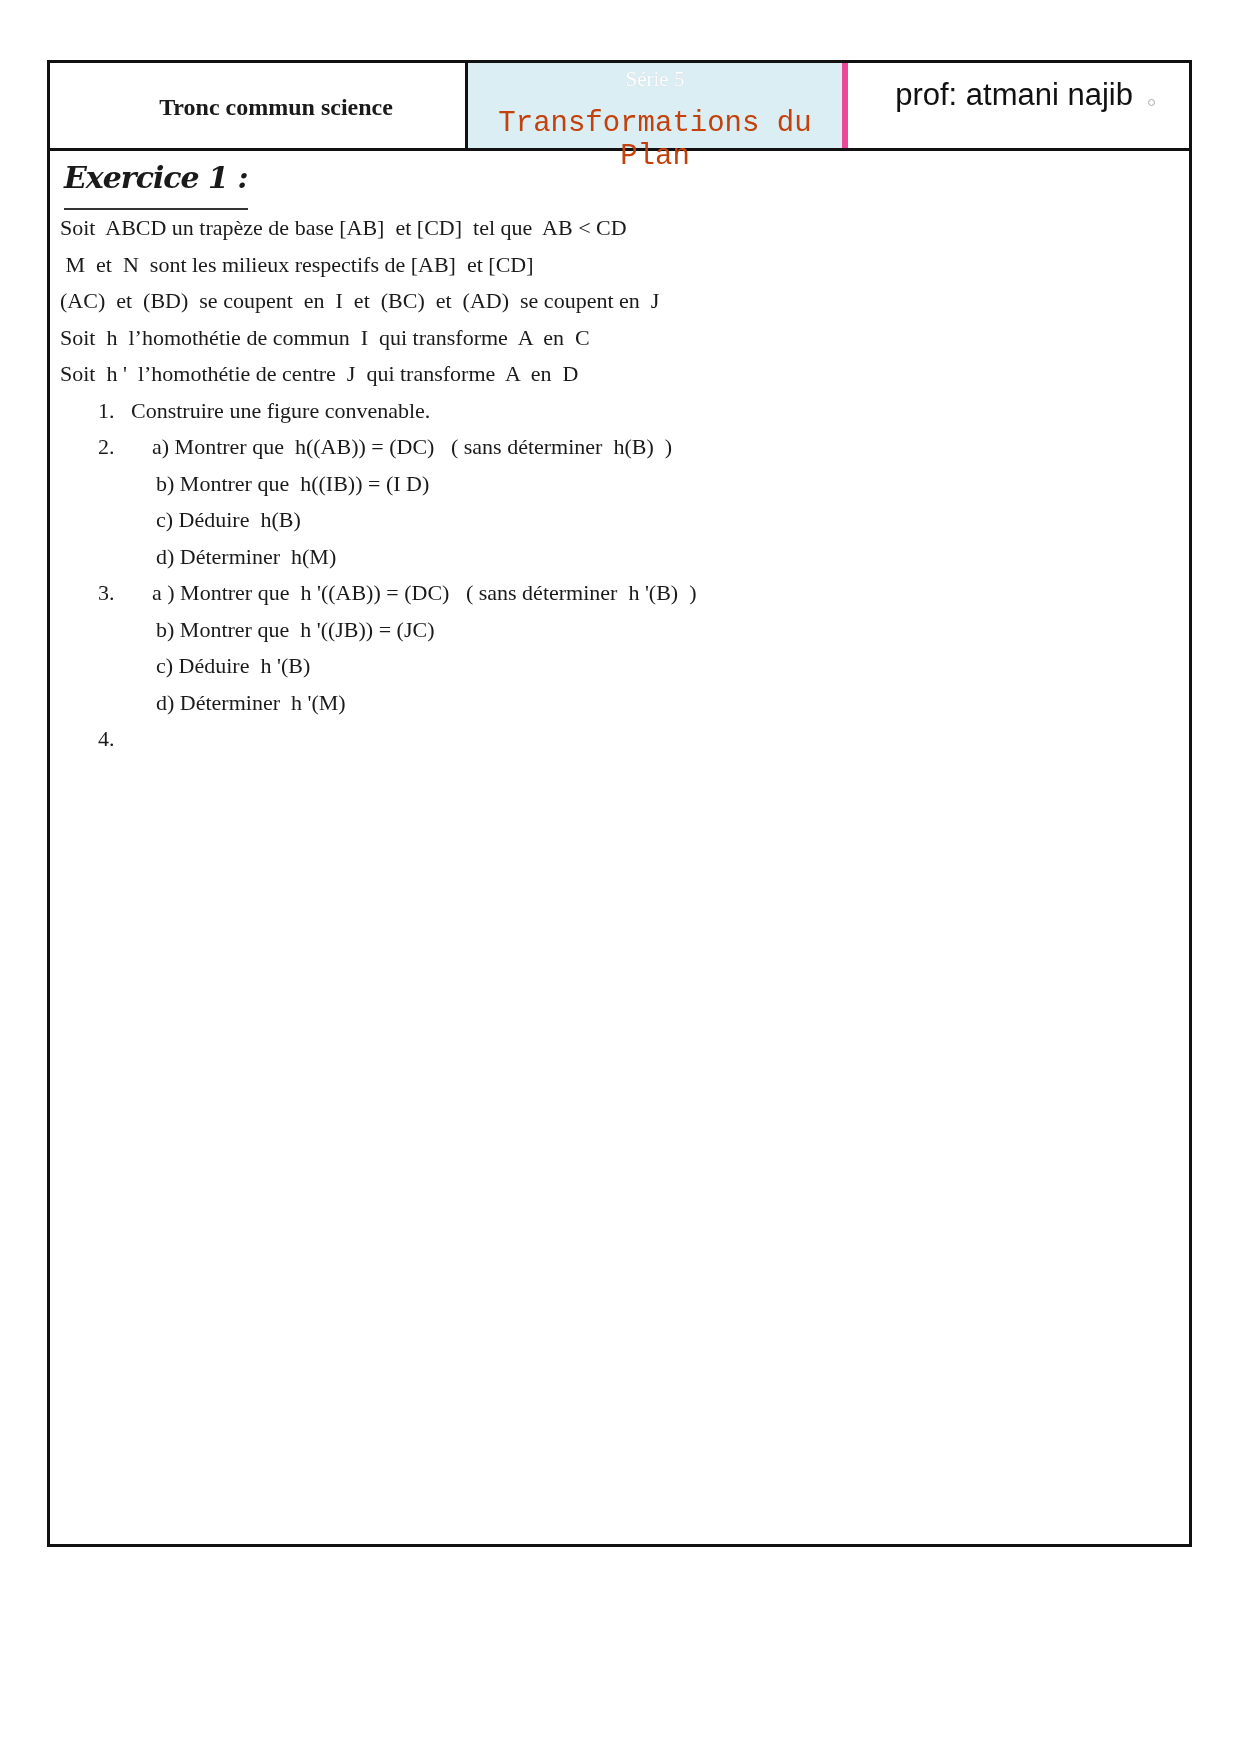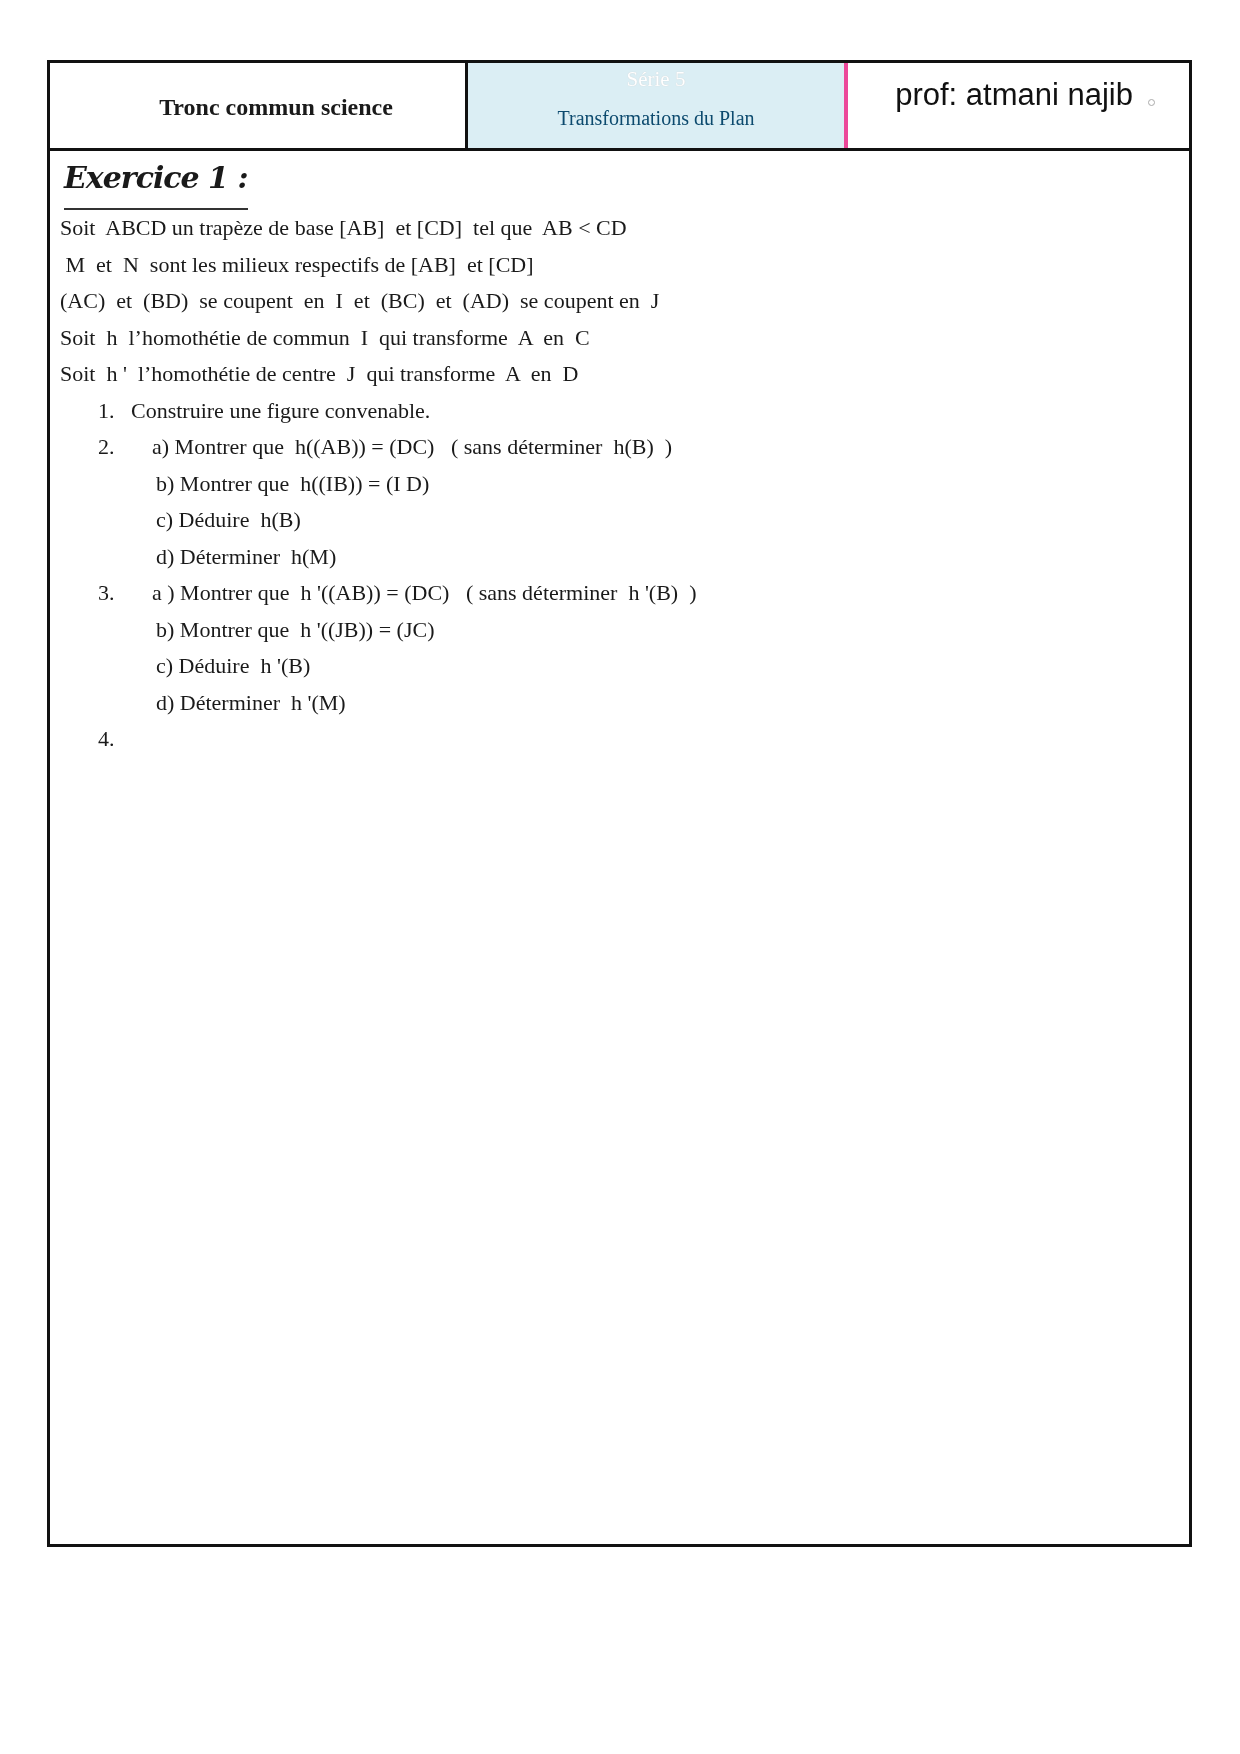--- a/index.html
+++ b/index.html
@@ -4,26 +4,26 @@
 <style>
   html, body { margin: 0; padding: 0; background: #ffffff; }
   body { width: 1240px; height: 1754px; position: relative; overflow: hidden;
          font-family: "Liberation Serif", "DejaVu Serif", serif; color: #1a1a1a; }
   .frame { position: absolute; left: 47px; top: 60px; width: 1145px; height: 1487px;
            border: 3px solid #111; box-sizing: border-box; }
   .header { position: absolute; left: 0; top: 0; right: 0; height: 85px;
             border-bottom: 3px solid #111; display: flex; }
   .hcell { height: 100%; box-sizing: border-box; position: relative; }
   .hcell.c1 { width: 381px; border-right: 3px solid #111; display: flex; align-items: center; justify-content: center; margin-left: 37px; }
-  .hcell.c2 { width: 380px; border-right: 4px solid #ec4899; background: #dbeef4; }
+  .hcell.c2 { width: 380px; border-right: 6px solid #ec4899; background: #dbeef4; }
   .hcell.c3 { flex: 1; }
   .level { font-family: "Liberation Serif", serif; font-weight: bold; font-size: 24px; color: #1a1a1a; margin-top: 4px; }
   .series { position: absolute; top: 4px; left: 0; right: 0; text-align: center; font-size: 21px; color: #ffffff;
             text-shadow: 0 0 1px #c9c9c9; font-family: "Liberation Serif", serif; }
-  .chapter { position: absolute; top: 44px; left: 0; right: 0; text-align: center; font-size: 20px; color: #0c4a6e; }
+  .chapter { position: absolute; top: 44px; left: 0; right: 0; text-align: center; font-size: 29px; color: #c2410c; font-family: Liberation Mono, monospace; }
   .prof { position: absolute; top: 14px; left: 0; right: 56px; text-align: right;
           font-family: "Liberation Sans", "DejaVu Sans", sans-serif; font-size: 31px; color: #111; }
   .dot { position: absolute; right: 34px; top: 36px; width: 7px; height: 7px; border-radius: 50%;
          border: 1px solid #aaa; box-sizing: border-box; }
   .content { position: absolute; left: 10px; top: 98px; right: 10px; }
   .ex-title { font-family: "DejaVu Serif", serif; font-style: italic; font-weight: bold; font-size: 30px;
               letter-spacing: -1px; display: inline-block; border-bottom: 2px solid #333; line-height: 34px;
               padding-bottom: 13px; margin-left: 4px; color: #1a1a1a; }
   .line { font-size: 22px; line-height: 36.5px; white-space: pre; }
   .line.intro:first-of-type { margin-top: 3px; }

